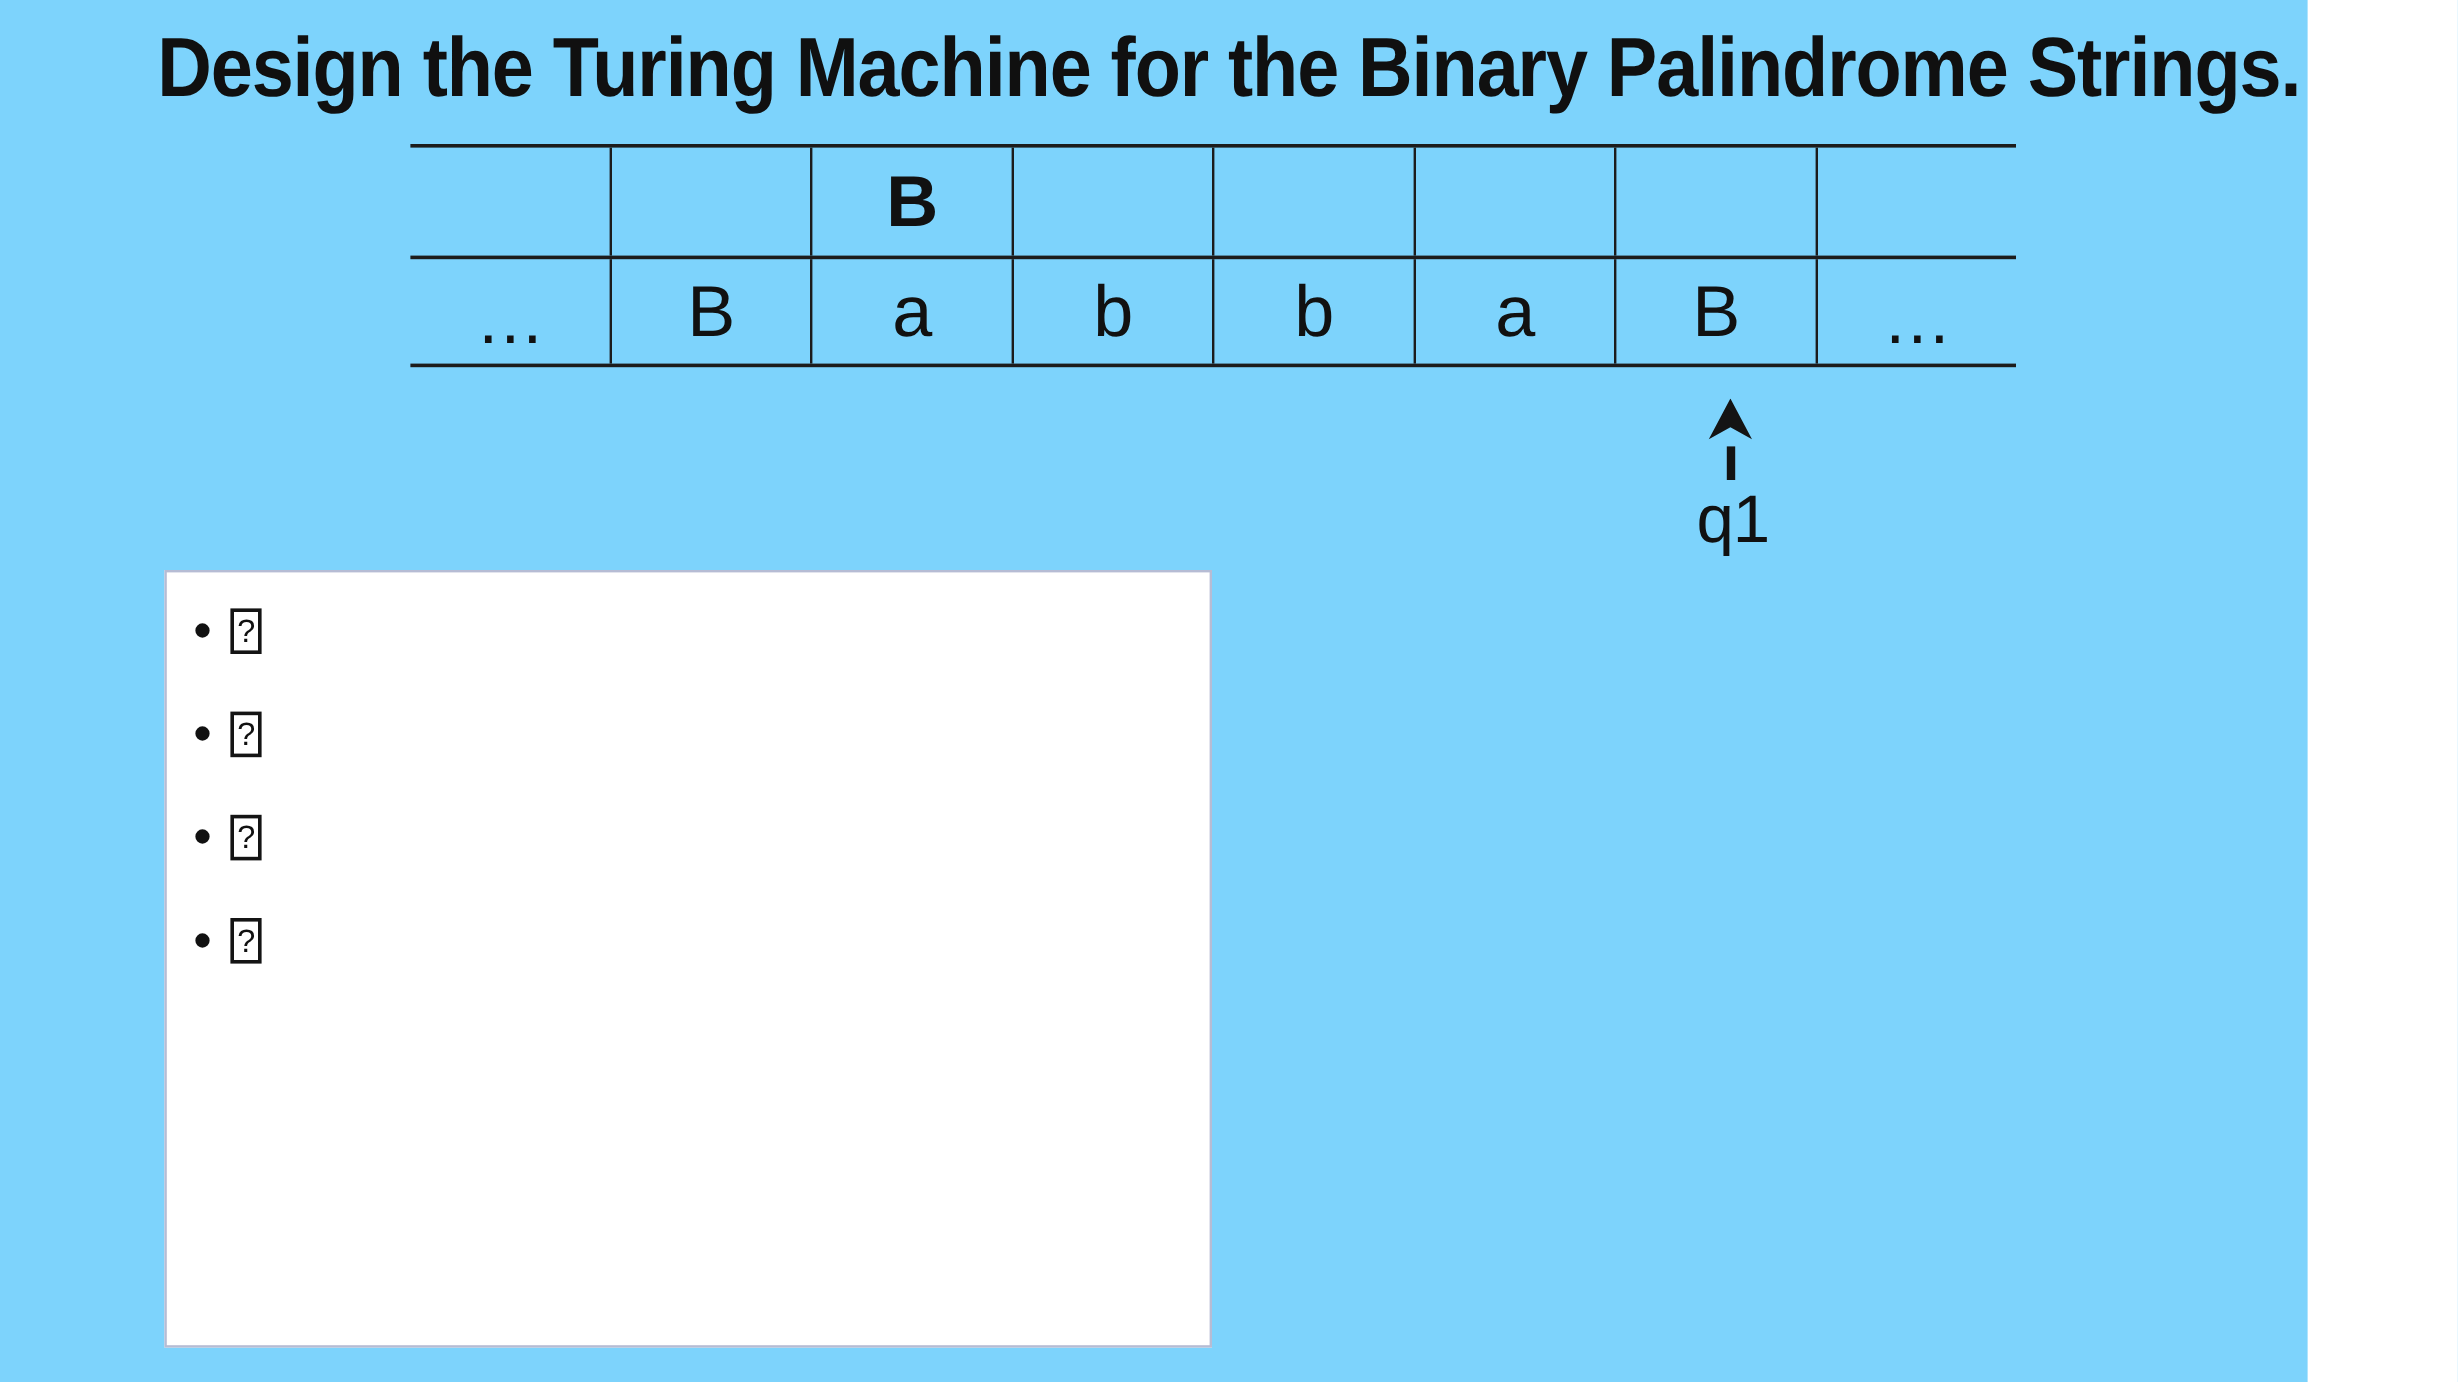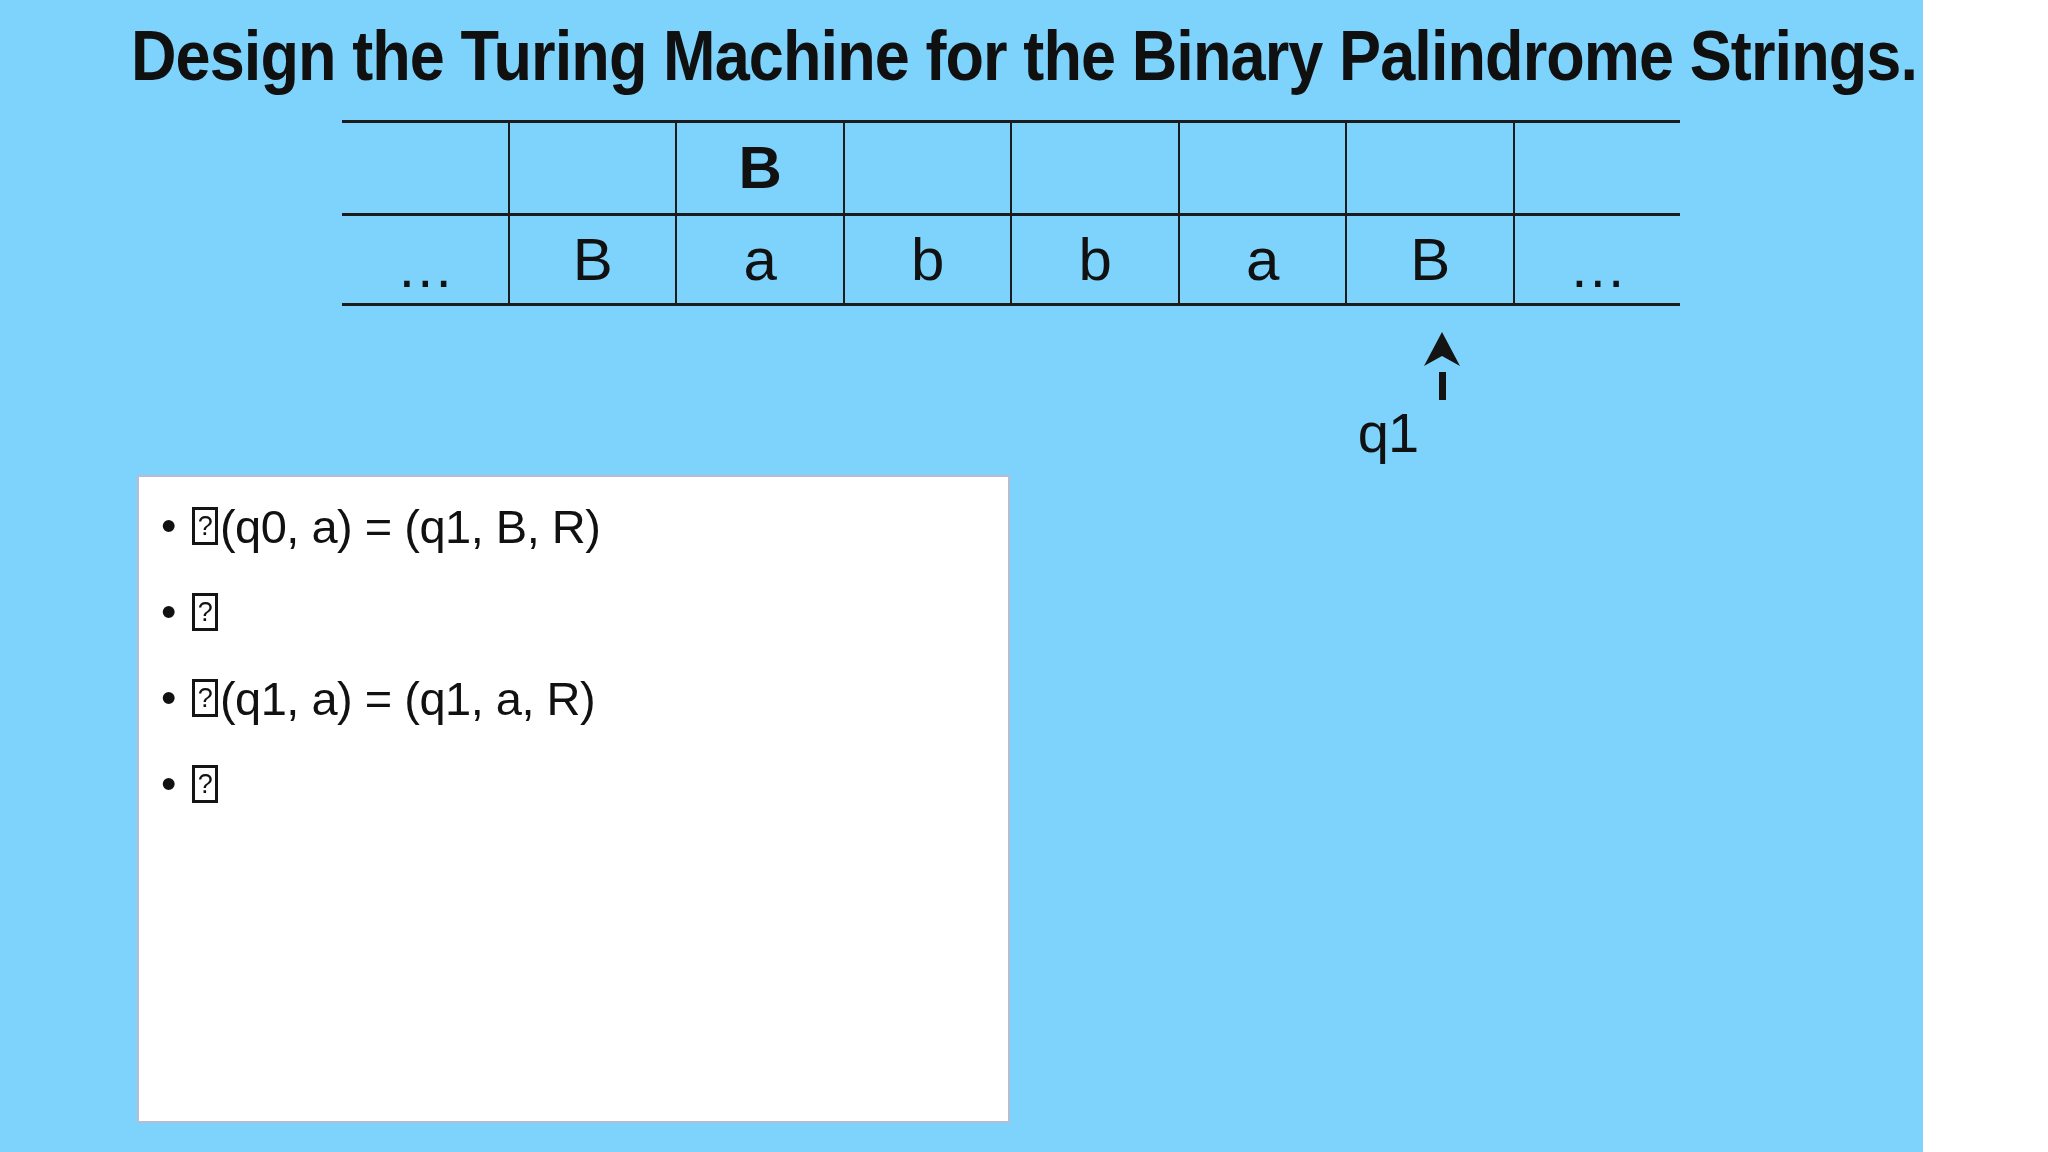--- a/index.html
+++ b/index.html
@@ -41,21 +41,21 @@
   }
   .tape-cell:first-child{border-left:none;}
   .tape-row.head .tape-cell{font-weight:700;}
   .ellipsis{font-size:58px;padding-top:14px;}
   
   .head-arrow{
     position:absolute;left:1420px;top:332px;
     width:44px;height:72px;
   }
   .state-label{
-    position:absolute;left:1340px;top:400px;
+    position:absolute;left:1396px;top:400px;
     width:96px;text-align:center;
     font-size:56px;letter-spacing:-1px;
   }
   
   .transitions-box{
     position:absolute;
     left:137px;top:475px;
     width:873px;height:648px;
     border:2px solid #b6bcd4;
     box-sizing:border-box;
@@ -124,30 +124,28 @@
     <rect x="19" y="40" width="7" height="28" fill="#141414"></rect>
   </svg>
 
   <div class="state-label">q1</div>
 
   <div class="transitions-box">
     <ul class="transitions-list">
       <li class="transition-item">
         <span class="bullet">•</span>
         <span class="missing-glyph">?</span>
-        <span>(q0, a) = (q1, B, R)</span>
       </li>
       <li class="transition-item">
         <span class="bullet">•</span>
         <span class="missing-glyph">?</span>
       </li>
       <li class="transition-item">
         <span class="bullet">•</span>
         <span class="missing-glyph">?</span>
-        <span>(q1, a) = (q1, a, R)</span>
       </li>
       <li class="transition-item">
         <span class="bullet">•</span>
         <span class="missing-glyph">?</span>
       </li>
     </ul>
   </div>
 
 </div>
 

